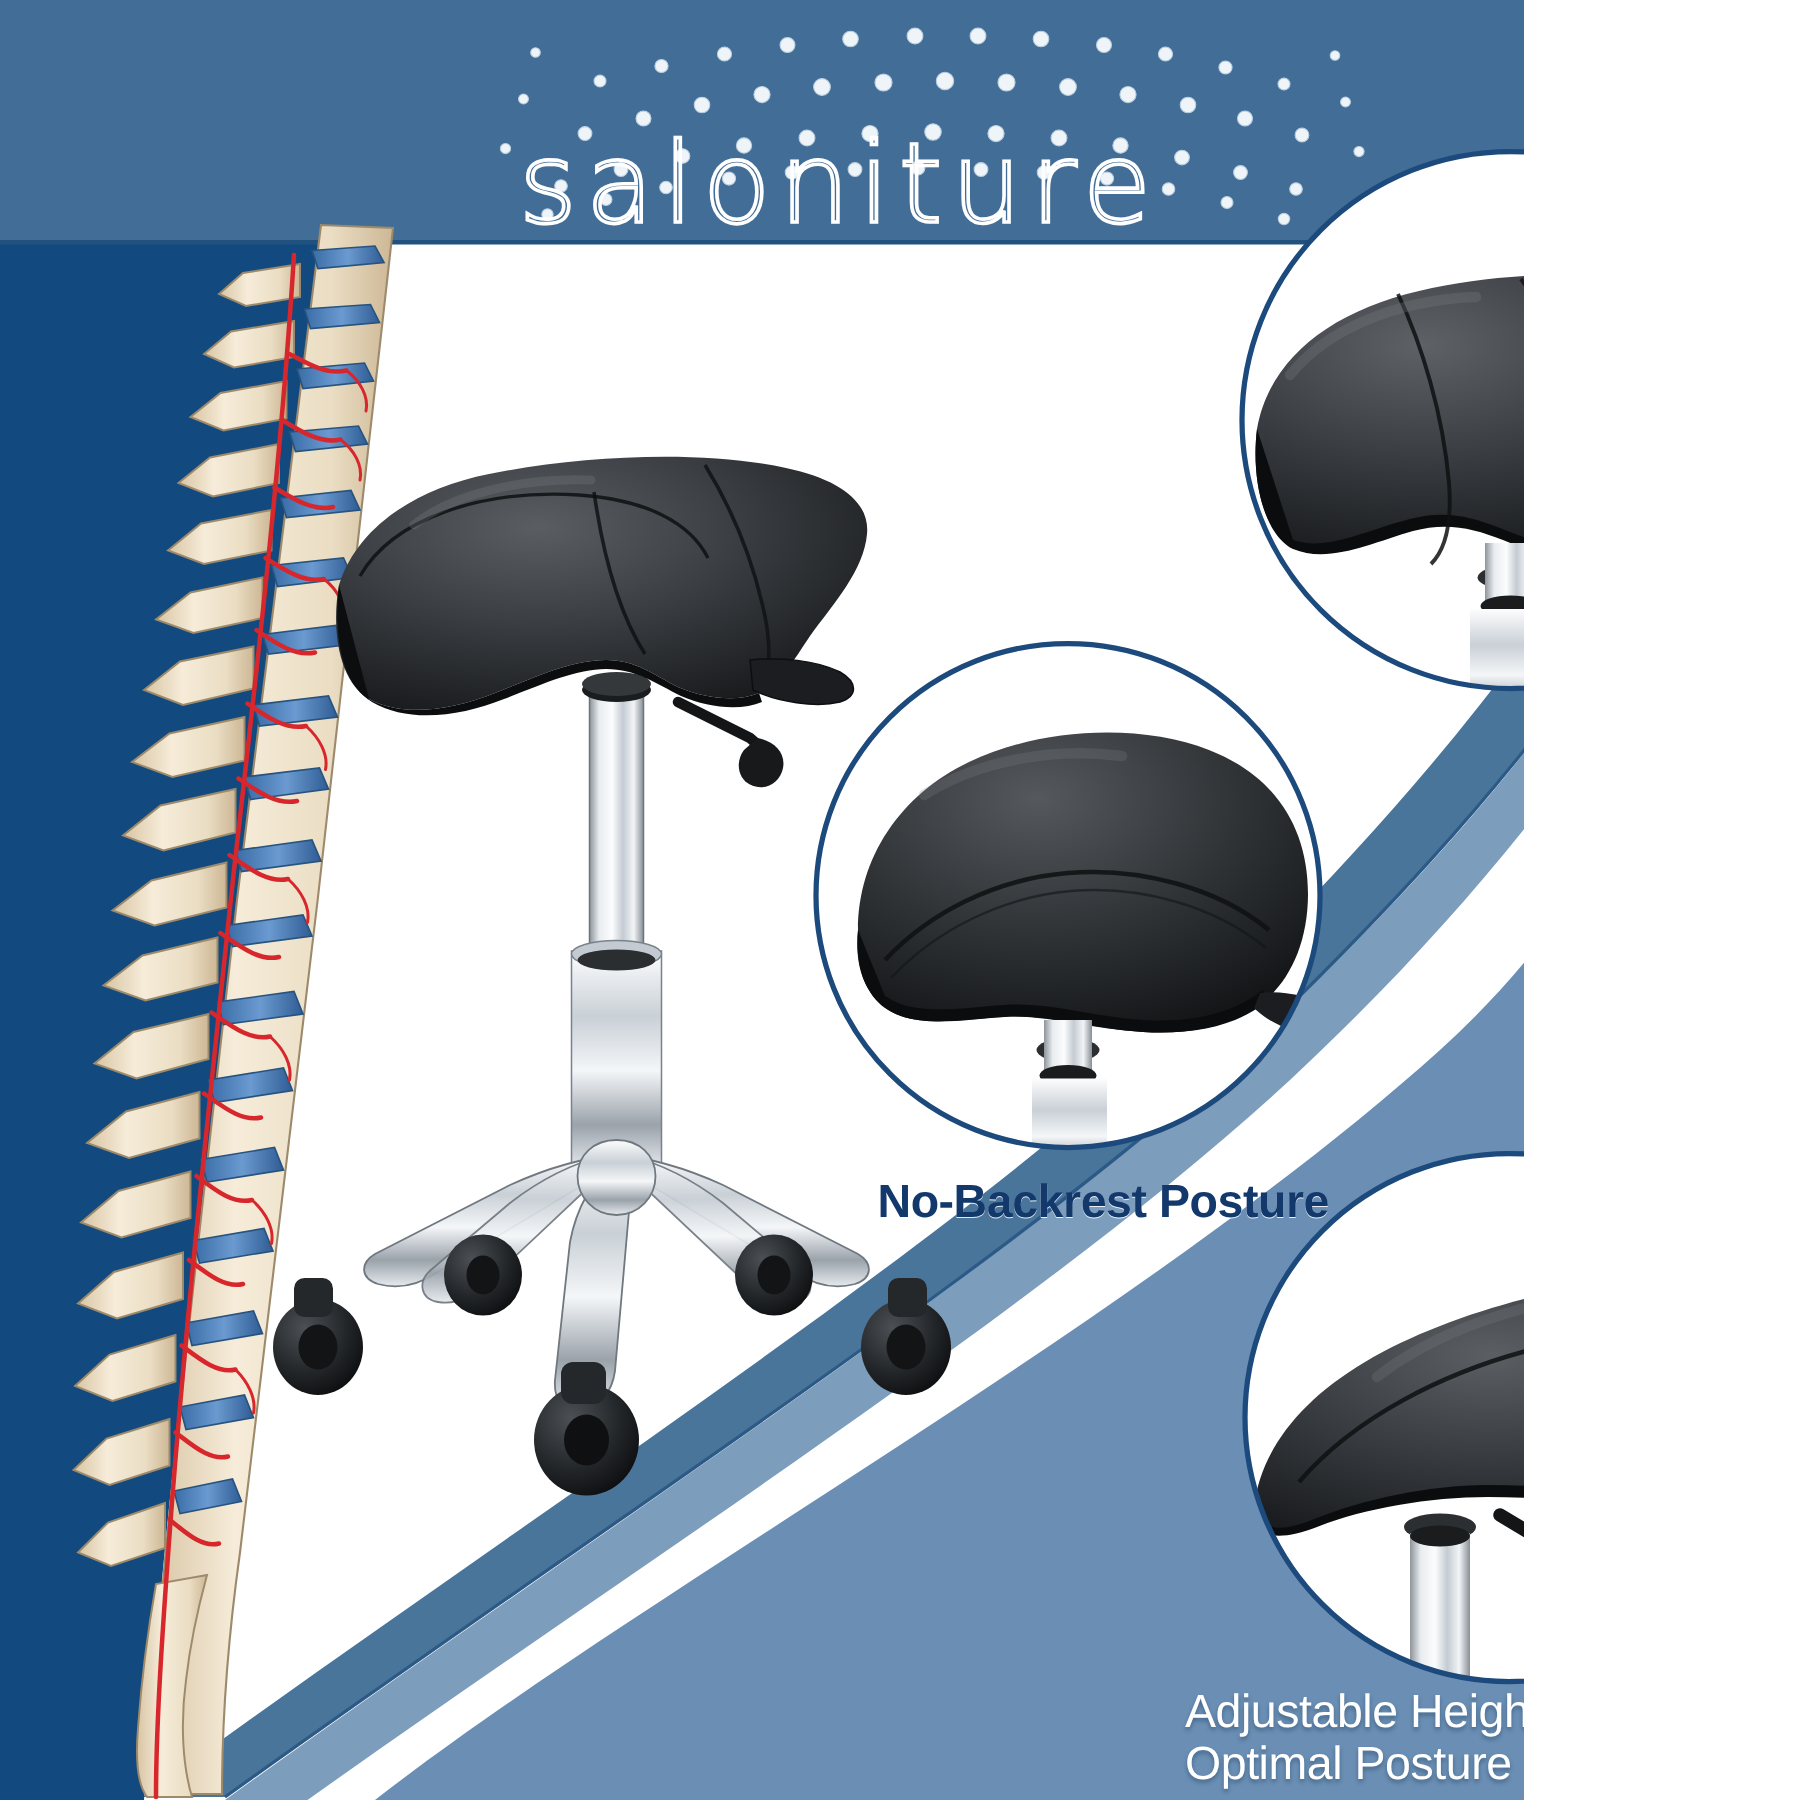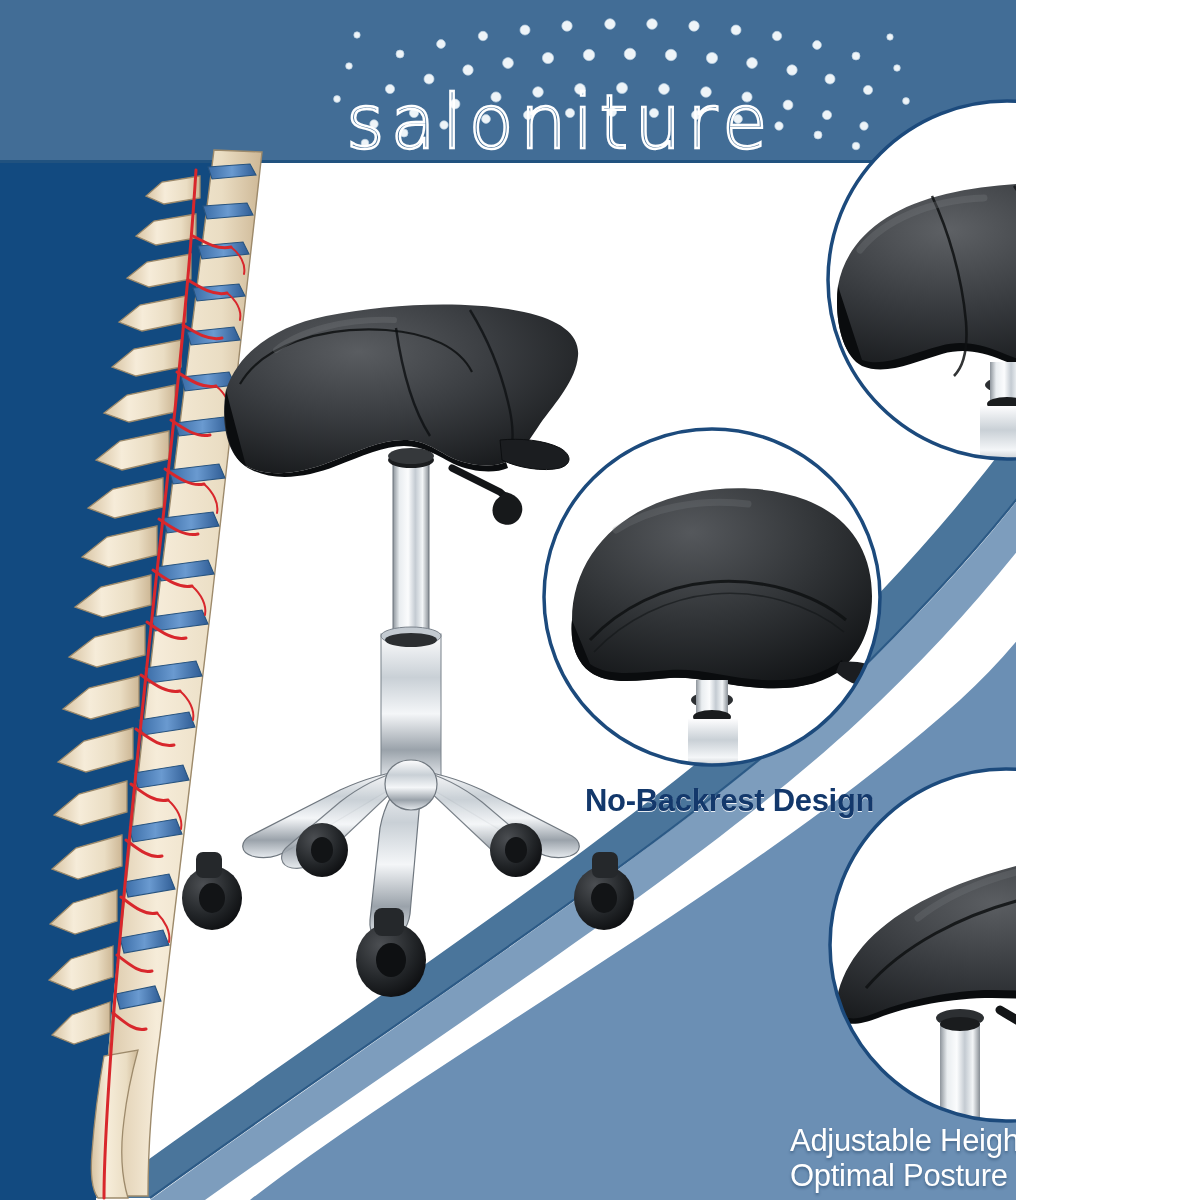--- a/index.html
+++ b/index.html
@@ -482,18 +482,18 @@
 
         <ellipse cx="960" cy="1018" rx="24" ry="9" fill="#2c2f32"></ellipse>
         <rect x="940" y="1022" width="40" height="110" fill="url(#gChrome)"></rect>
         <ellipse cx="960" cy="1024" rx="20" ry="7" fill="#1a1c1e"></ellipse>
       </g>
       <circle cx="1006" cy="945" r="176" fill="none" stroke="#1c4a7c" stroke-width="3.5"></circle>
     </g>
   </svg>
 
 
-  <div id="lbl-noback" class="label-navy">No-Backrest Design</div>
+  <div id="lbl-noback" class="label-navy">No-Backrest Posture</div>
 
   <div id="lbl-adjust" class="label-white">Adjustable Height For
 Optimal Posture</div>
 
 </div>
 
 </body></html>

